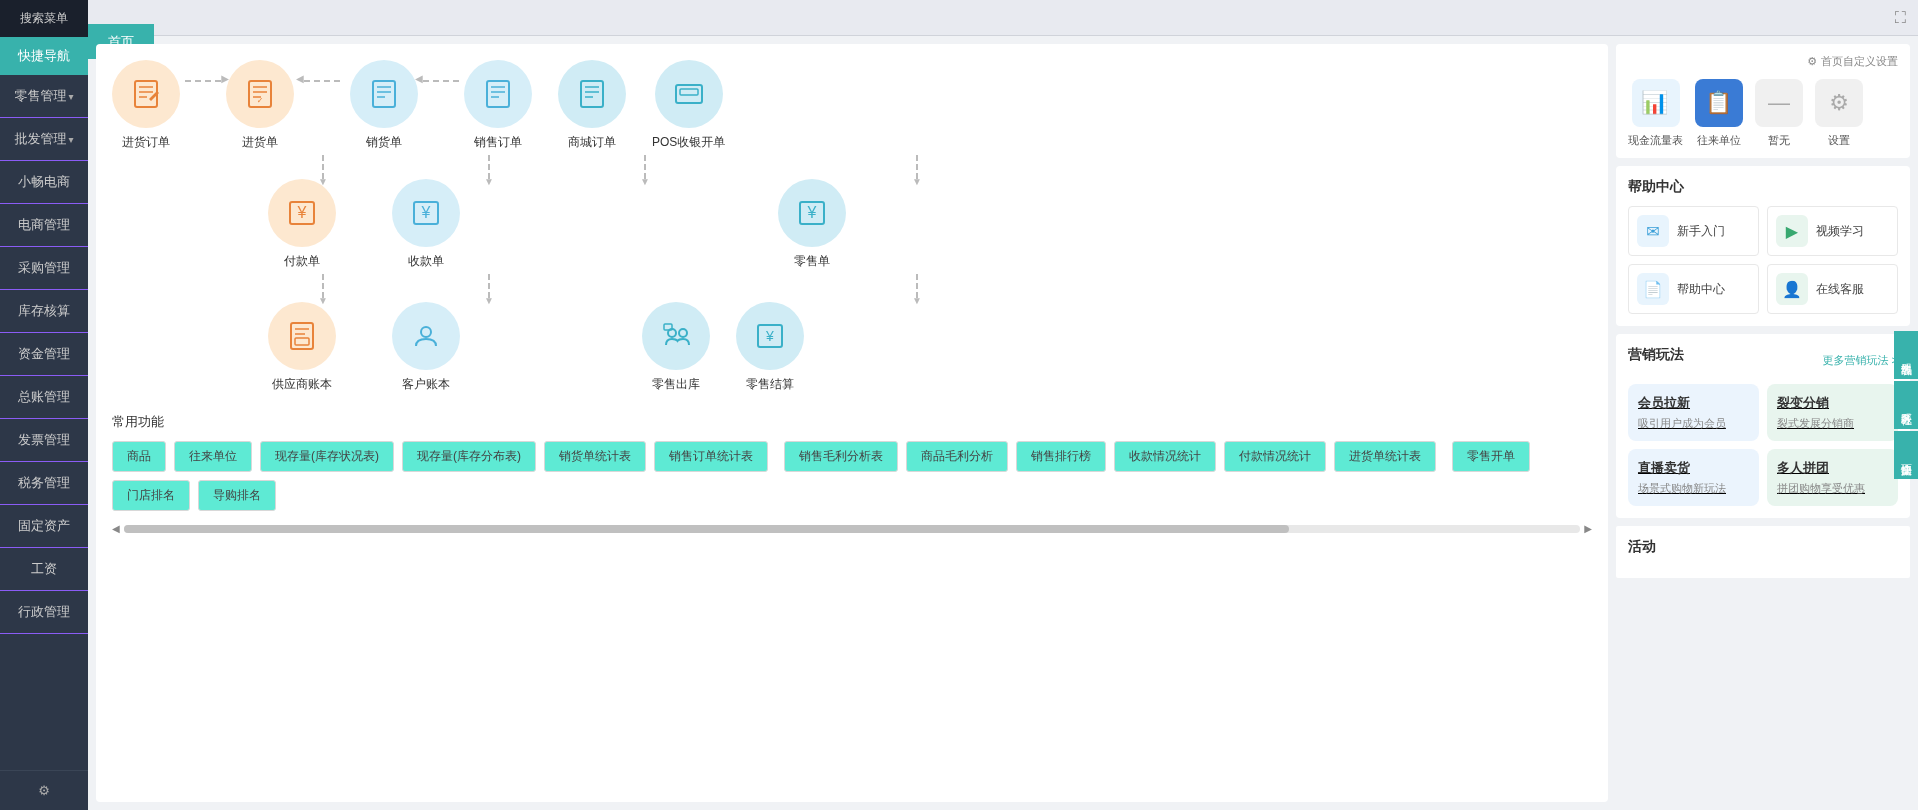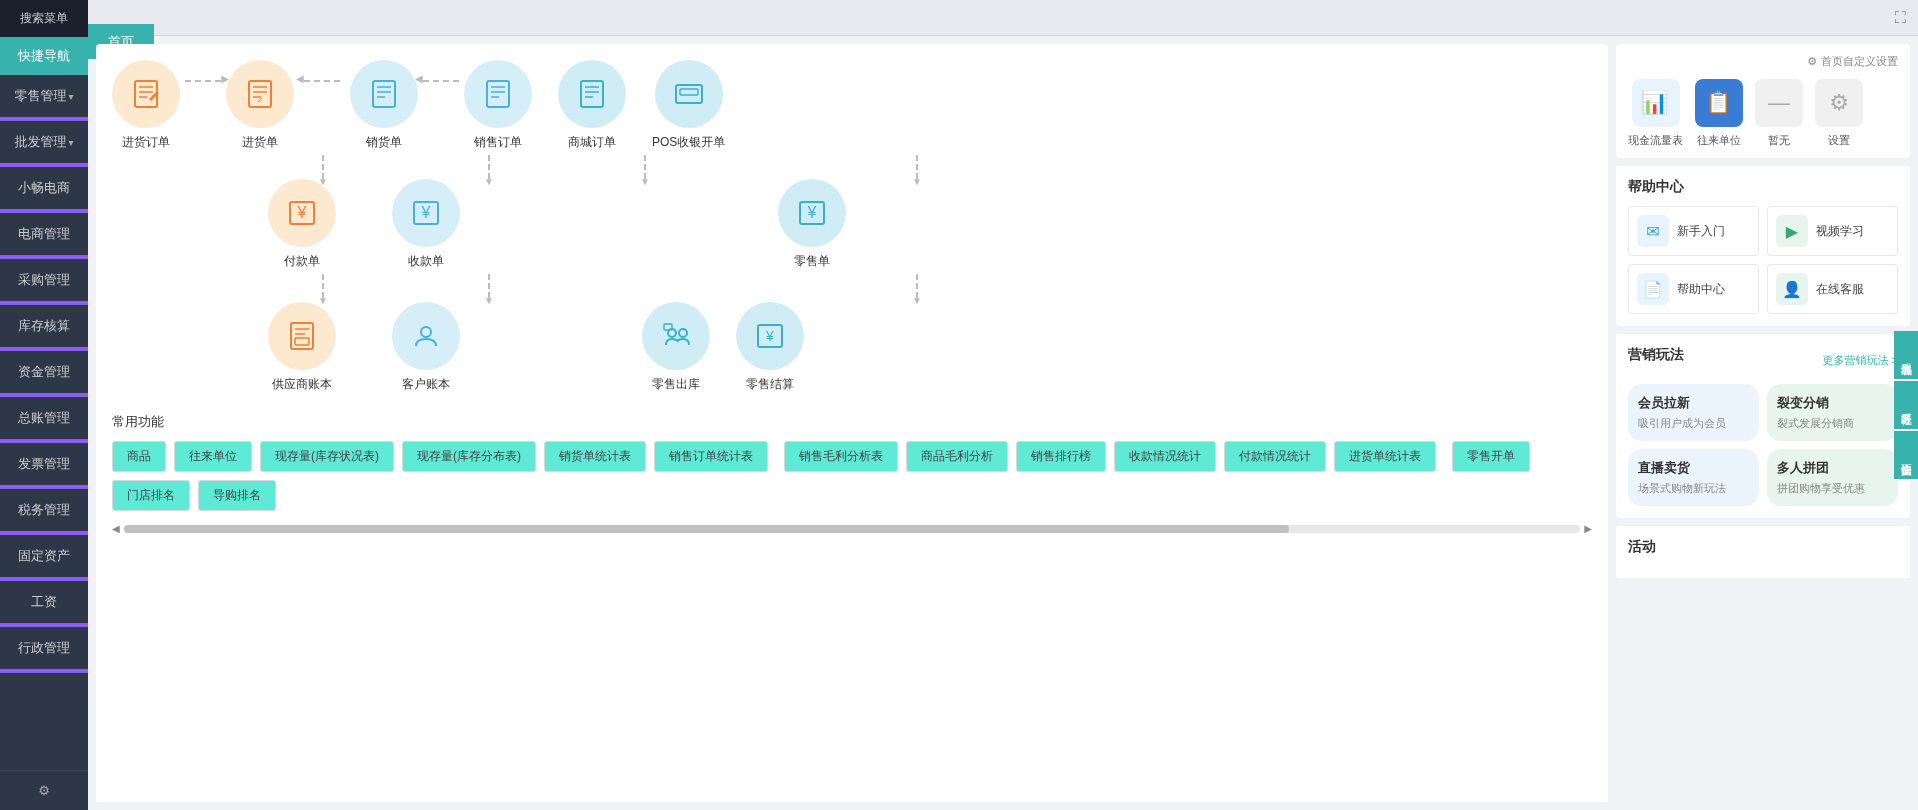--- a/index.html
+++ b/index.html
@@ -34,21 +34,21 @@
     .sidebar-item {
       padding: 12px 4px;
       color: #ccc;
       font-size: 13px;
       text-align: center;
       cursor: pointer;
       display: flex;
       align-items: center;
       justify-content: center;
       gap: 2px;
-      border-bottom: 4px solid #8b5cf6;
+      border-bottom: 1px solid #8b5cf6;
     }
     .sidebar-item .arrow { font-size: 10px; color: #aaa; }
     .sidebar-gear {
       margin-top: auto;
       padding: 12px 8px;
       color: #aaa;
       text-align: center;
       cursor: pointer;
       border-top: 1px solid #3a4556;
     }
@@ -340,23 +340,24 @@
       font-size: 11px;
       color: #38b2ac;
       cursor: pointer;
     }
     .marketing-grid {
       display: grid;
       grid-template-columns: 1fr 1fr;
       gap: 8px;
     }
     .marketing-item {
-      border-radius: 14px;
+      border-radius: 8px;
       padding: 10px;
       cursor: pointer;
+      text-decoration: underline;
     }
     .marketing-item.blue-bg { background: #ebf4fd; }
     .marketing-item.green-bg { background: #e8f5ee; }
     .marketing-item-title {
       font-size: 13px;
       font-weight: bold;
       color: #333;
       margin-bottom: 4px;
     }
     .marketing-item-desc {

